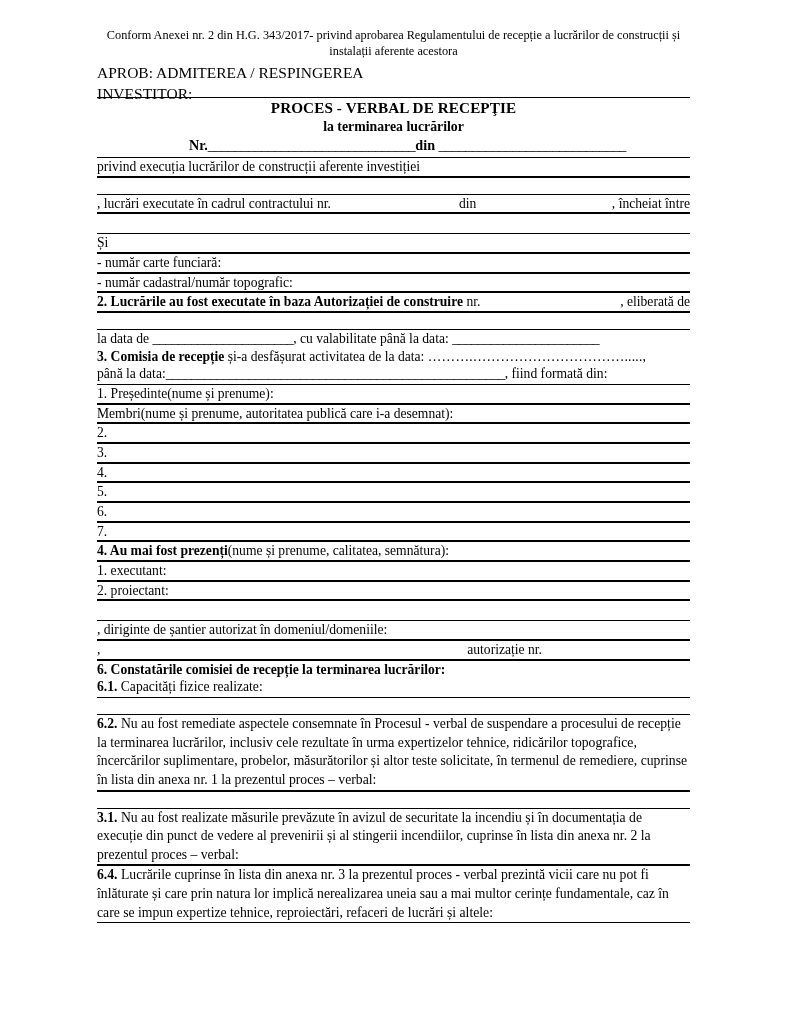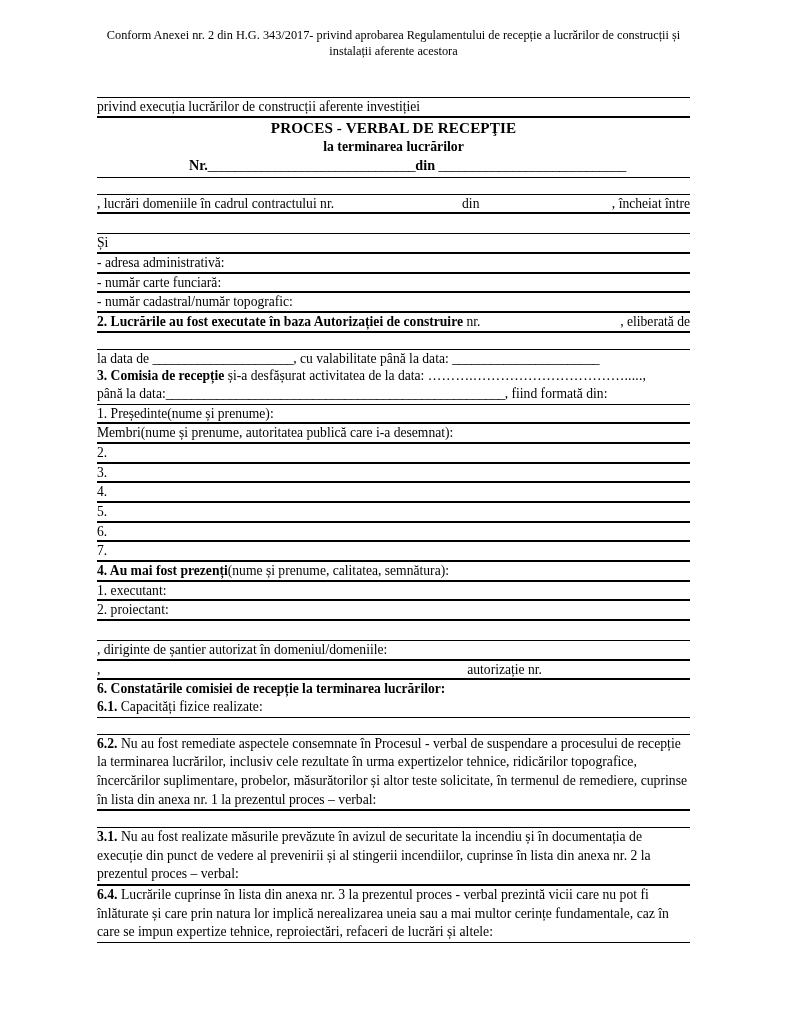--- a/index.html
+++ b/index.html
@@ -112,69 +112,70 @@
   .seg-sp-1 { display: inline-block; width: 128px; }
   .seg-sp-2 { display: inline-block; width: 148px; }
 </style>
 </head>
 <body>
 
 <div class="page">
 
   <div class="header-note">Conform Anexei nr. 2 din H.G. 343/2017- privind aprobarea Regulamentului de recepție a lucrărilor de construcții și instalații aferente acestora</div>
 
+  <div class="aprob-block">
+    <div class="aprob-line">APROB: ADMITEREA / RESPINGEREA</div>
+    <div class="investitor-line">INVESTITOR:</div>
+  </div>
 
   <table class="doc">
     <colgroup>
         <col style="width:593px">
       </colgroup>
     <tbody>
 
       <tr>
-        <td class="row">privind execuția lucrărilor de construcții aferente investiției</td>
-      </tr>
-
-      <tr>
         <td class="row nb-bottom tight">
           <div class="title-main">PROCES - VERBAL DE RECEPŢIE</div>
           <div class="title-sub">la terminarea lucrărilor</div>
           <div class="nr-line">
             <span class="b">Nr.</span><span class="lead">_______________________________</span><span class="b">din</span> <span class="lead">____________________________</span>
           </div>
         </td>
       </tr>
 
       <tr>
+        <td class="row">privind execuția lucrărilor de construcții aferente investiției</td>
+      </tr>
+
+      <tr>
         <td class="row blank nb-bottom"></td>
       </tr>
 
       <tr>
         <td class="row">
           <div class="row-flex">
-            <span>, lucrări domeniile în cadrul contractului nr.</span>
+            <span>, lucrări executate în cadrul contractului nr.</span>
             <span class="seg-sp-1"></span>
             <span>din</span>
             <span class="grow"></span>
             <span>, încheiat între</span>
           </div>
         </td>
       </tr>
 
       <tr>
         <td class="row blank2 nb-bottom"></td>
       </tr>
 
       <tr>
         <td class="row">Și</td>
       </tr>
 
 
-      <tr>
-        <td class="row">- adresa administrativă:</td>
-      </tr>
       <tr>
         <td class="row">- număr carte funciară:</td>
       </tr>
       <tr>
         <td class="row">- număr cadastral/număr topografic:</td>
       </tr>
 
       <tr>
         <td class="row">
           <div class="row-flex">

